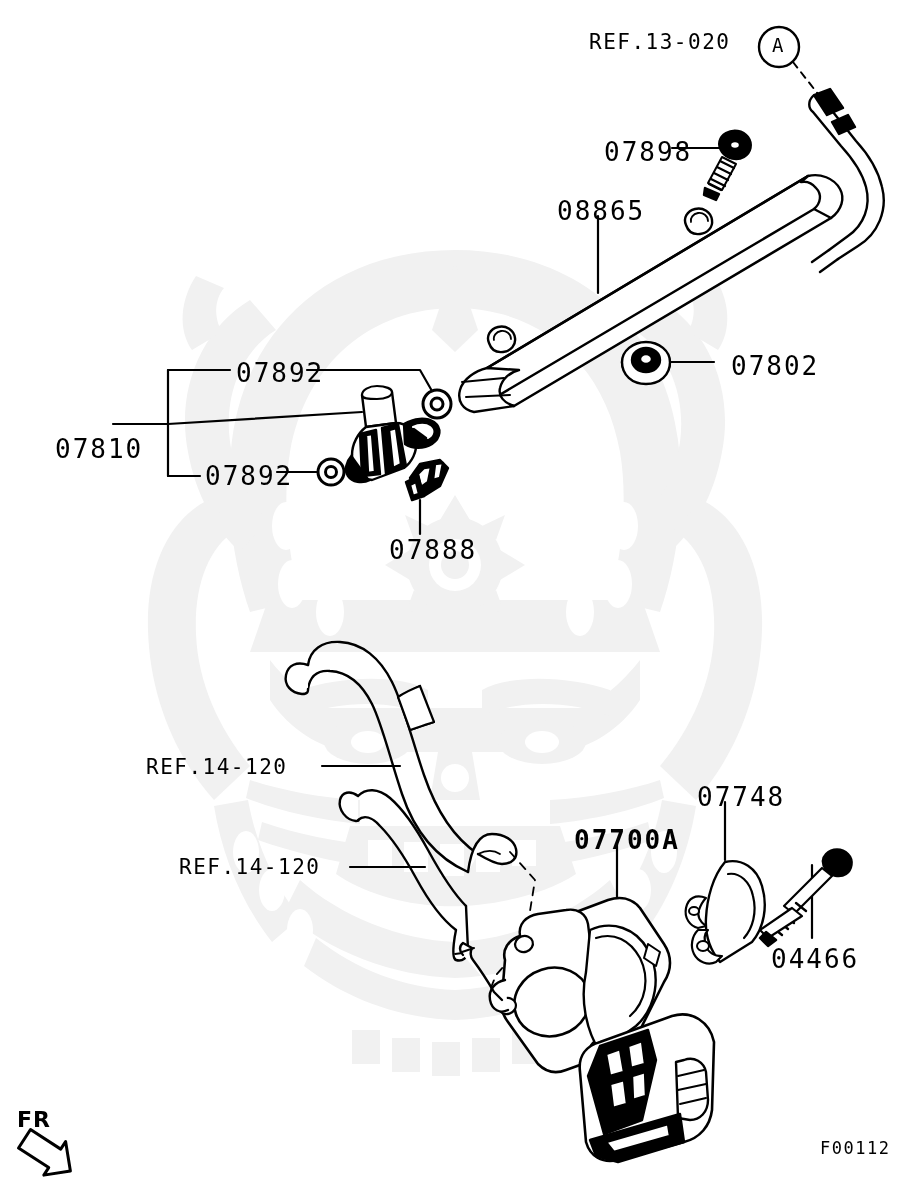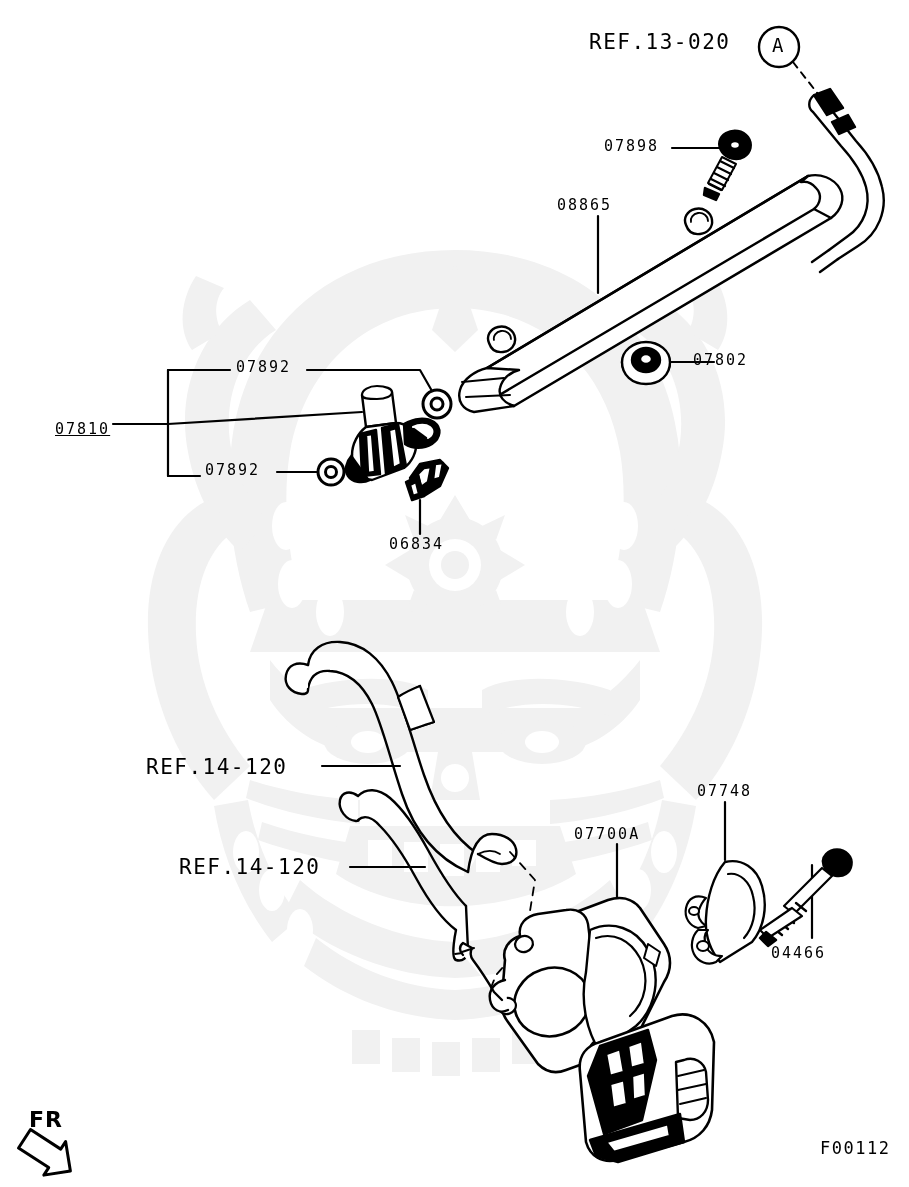--- a/index.html
+++ b/index.html
@@ -26,21 +26,21 @@
     position: absolute;
     left: 0; top: 0;
     width: 909px; height: 1187px;
     z-index: 1;
   }
   .lbl {
     position: absolute;
     z-index: 3;
     color: #000000;
     font-family: "DejaVu Sans Mono", "Liberation Mono", monospace;
-    font-size: 15px;
+    font-size: 26px;
     letter-spacing: 2.0px;
     white-space: nowrap;
     line-height: 1;
   }
   .lbl-ref { font-size: 21px; letter-spacing: 1.5px; }
   .lbl-fr  { font-size: 22px; letter-spacing: 1px; font-weight: bold;
              font-family: "DejaVu Sans", "Liberation Sans", sans-serif; }
   .lbl-code { font-size: 17px; letter-spacing: 1.5px; margin-left: 29px; }
   .lbl-circ {
     font-size: 19px; letter-spacing: 0;
@@ -406,37 +406,37 @@
   </svg>
 
   <div class="lbl lbl-ref" style="left:589px; top:32px;">REF.13-020</div>
 
   <div class="lbl lbl-circ" style="left:772px; top:36px;">A</div>
 
   <div class="lbl" style="left:604px; top:139px;">07898</div>
 
   <div class="lbl" style="left:557px; top:198px;">08865</div>
 
-  <div class="lbl" style="left:693px; top:353px;">07802</div>
+  <div class="lbl" style="left:731px; top:353px;">07802</div>
 
   <div class="lbl" style="left:236px; top:360px;">07892</div>
 
-  <div class="lbl" style="left:55px; top:422px;text-decoration:underline;">07810</div>
+  <div class="lbl" style="left:55px; top:436px;">07810</div>
 
   <div class="lbl" style="left:205px; top:463px;">07892</div>
 
-  <div class="lbl" style="left:389px; top:537px;">06834</div>
+  <div class="lbl" style="left:389px; top:537px;">07888</div>
 
   <div class="lbl lbl-ref" style="left:146px; top:757px;">REF.14-120</div>
 
   <div class="lbl lbl-ref" style="left:179px; top:857px;">REF.14-120</div>
 
   <div class="lbl" style="left:697px; top:784px;">07748</div>
 
-  <div class="lbl" style="left:574px; top:827px;">07700A</div>
+  <div class="lbl" style="left:574px; top:827px;font-weight:bold;">07700A</div>
 
   <div class="lbl" style="left:771px; top:946px;">04466</div>
 
-  <div class="lbl lbl-fr" style="left:17px; top:1109px;margin-left:12px;">FR</div>
+  <div class="lbl lbl-fr" style="left:17px; top:1109px;">FR</div>
 
   <div class="lbl lbl-code" style="left:791px; top:1140px;">F00112</div>
 
 </div>
 
 </body></html>

